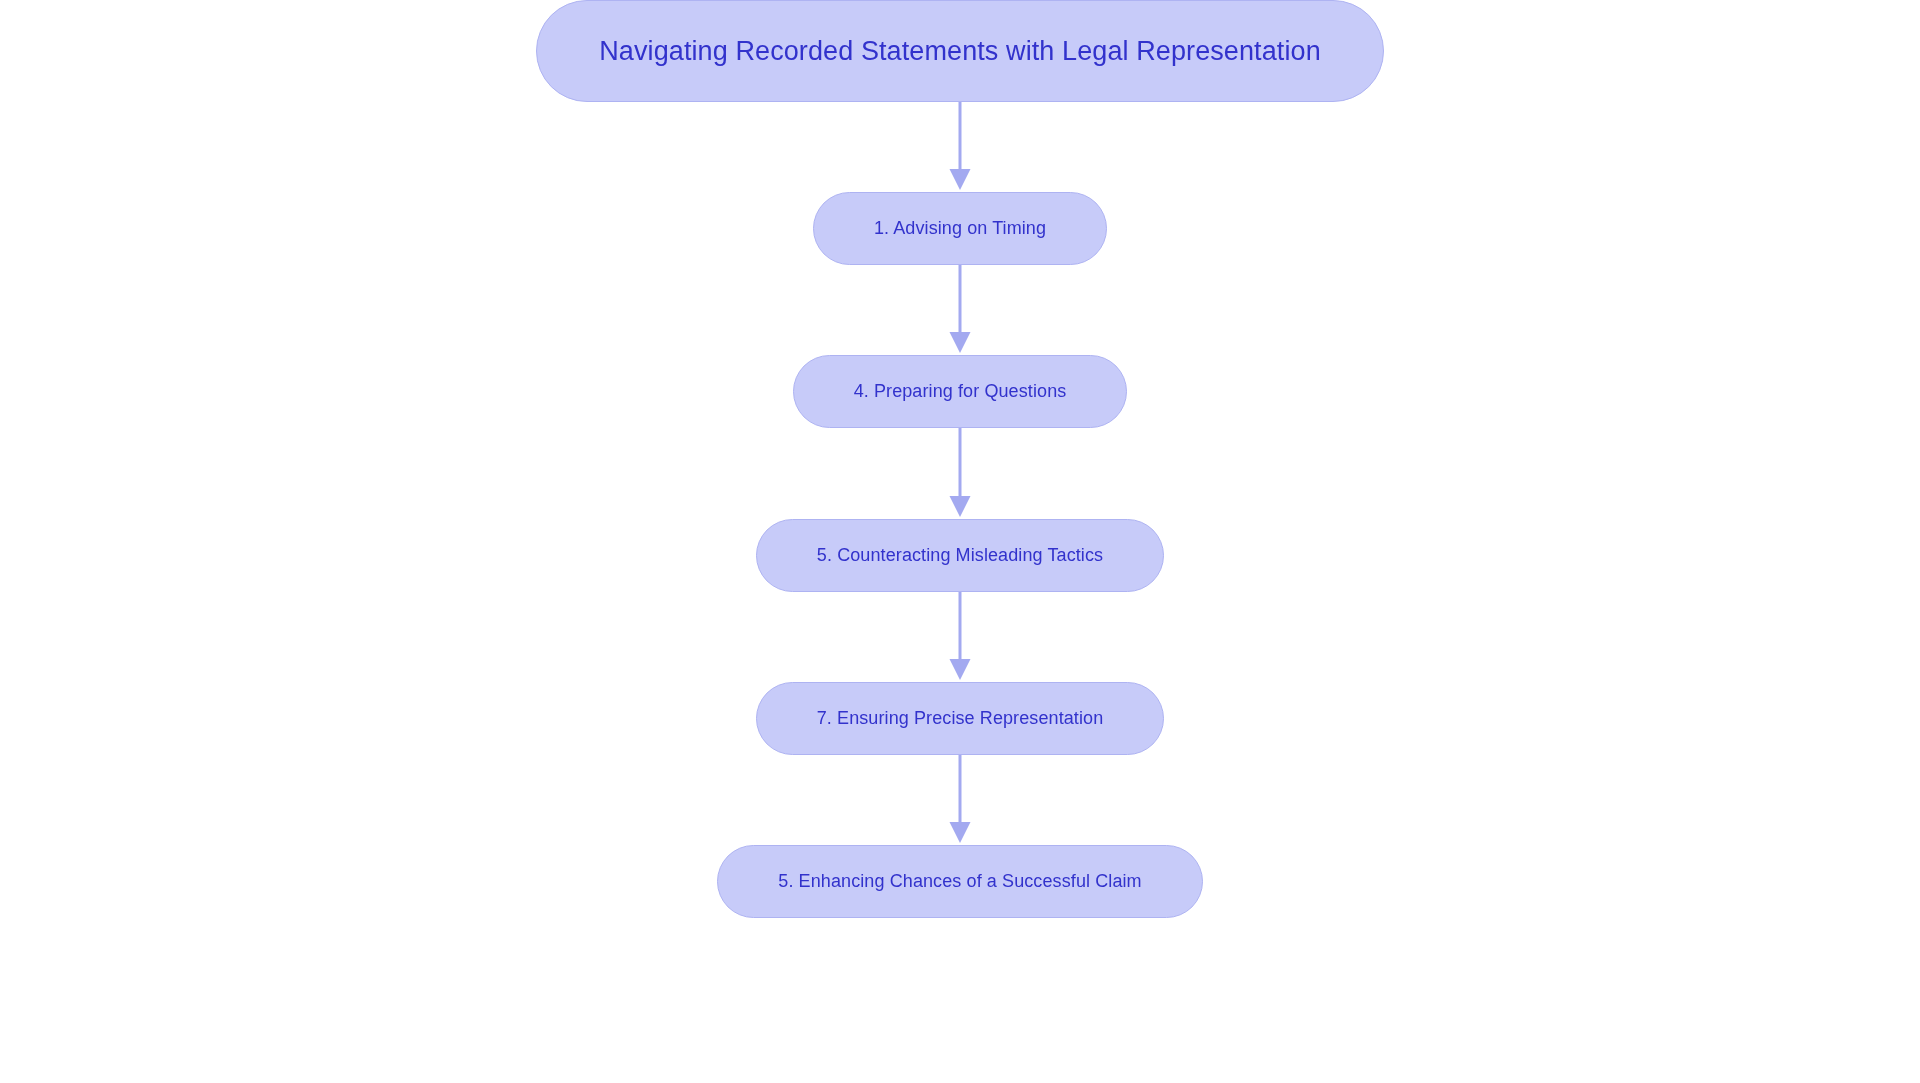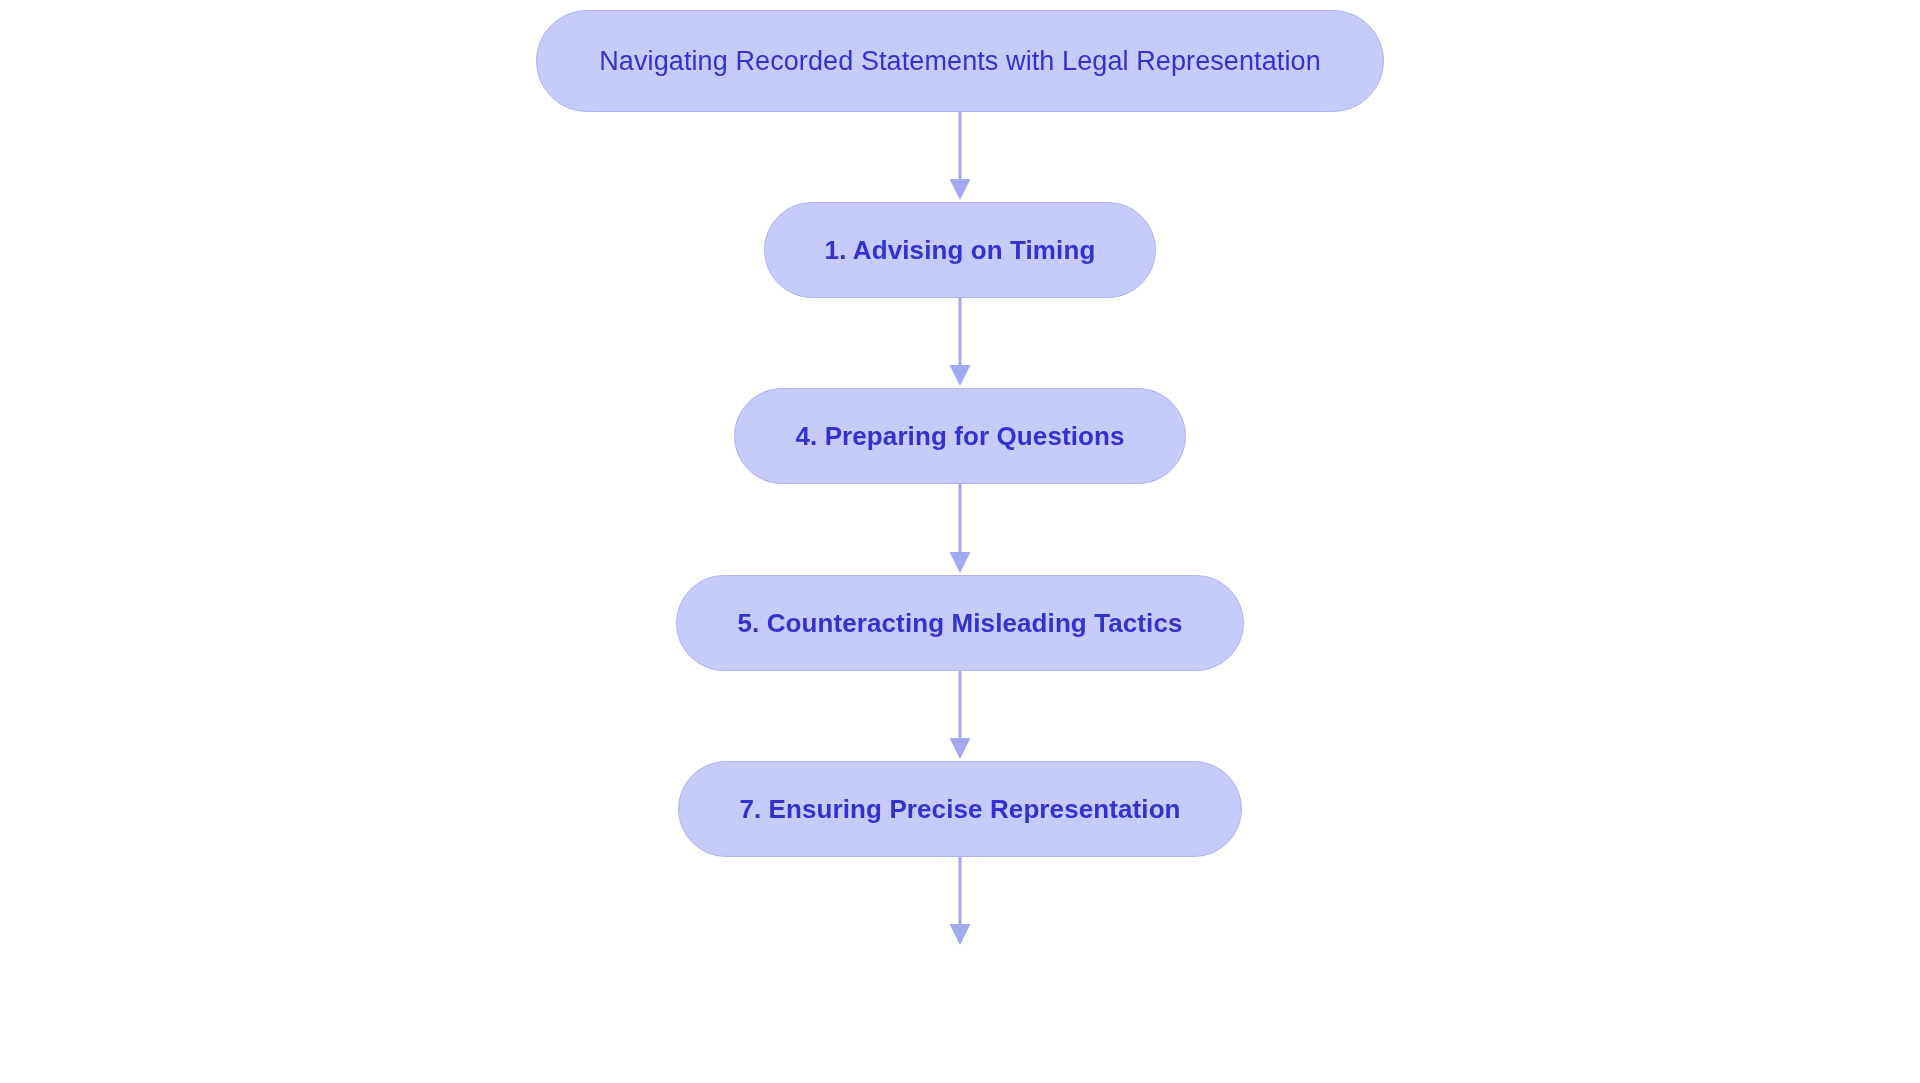--- a/index.html
+++ b/index.html
@@ -44,28 +44,26 @@
     color: #3232cc;
     white-space: nowrap;
     text-align: center;
     letter-spacing: 0.1px;
   }
 
   .node-title {
     height: 102px;
     padding: 0 62px;
     font-size: 27px;
-    margin-top: 10px;
   }
 
   .node-step {
-    height: 96px;
+    height: 73px;
     padding: 0 60px;
-    font-size: 26px;
-    font-weight: bold;
+    font-size: 18px;
   }
 
   .connector {
     position: relative;
     width: 24px;
     display: flex;
     justify-content: center;
     align-items: flex-start;
   }
 
@@ -124,15 +122,16 @@
 
     <div class="node node-step">7. Ensuring Precise Representation</div>
 
     <div class="connector conn-5">
       <svg width="24" height="90" viewBox="0 0 24 90" aria-hidden="true">
         <line x1="12" y1="0" x2="12" y2="70" stroke="#a3a9f0" stroke-width="3"></line>
         <polygon points="12,88 1.5,67 22.5,67" fill="#a3a9f0"></polygon>
       </svg>
     </div>
 
+    <div class="node node-step">5. Enhancing Chances of a Successful Claim</div>
 
   </div>
 </div>
 
 </body></html>

